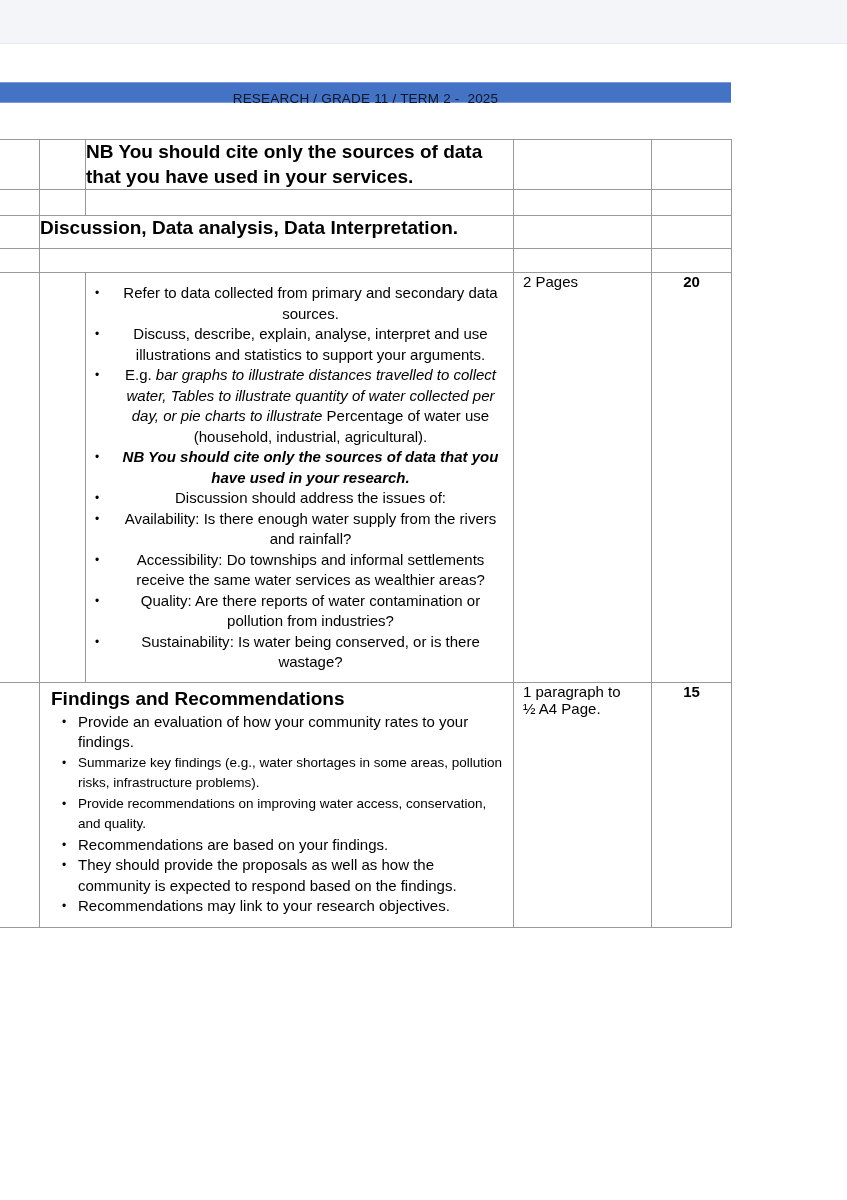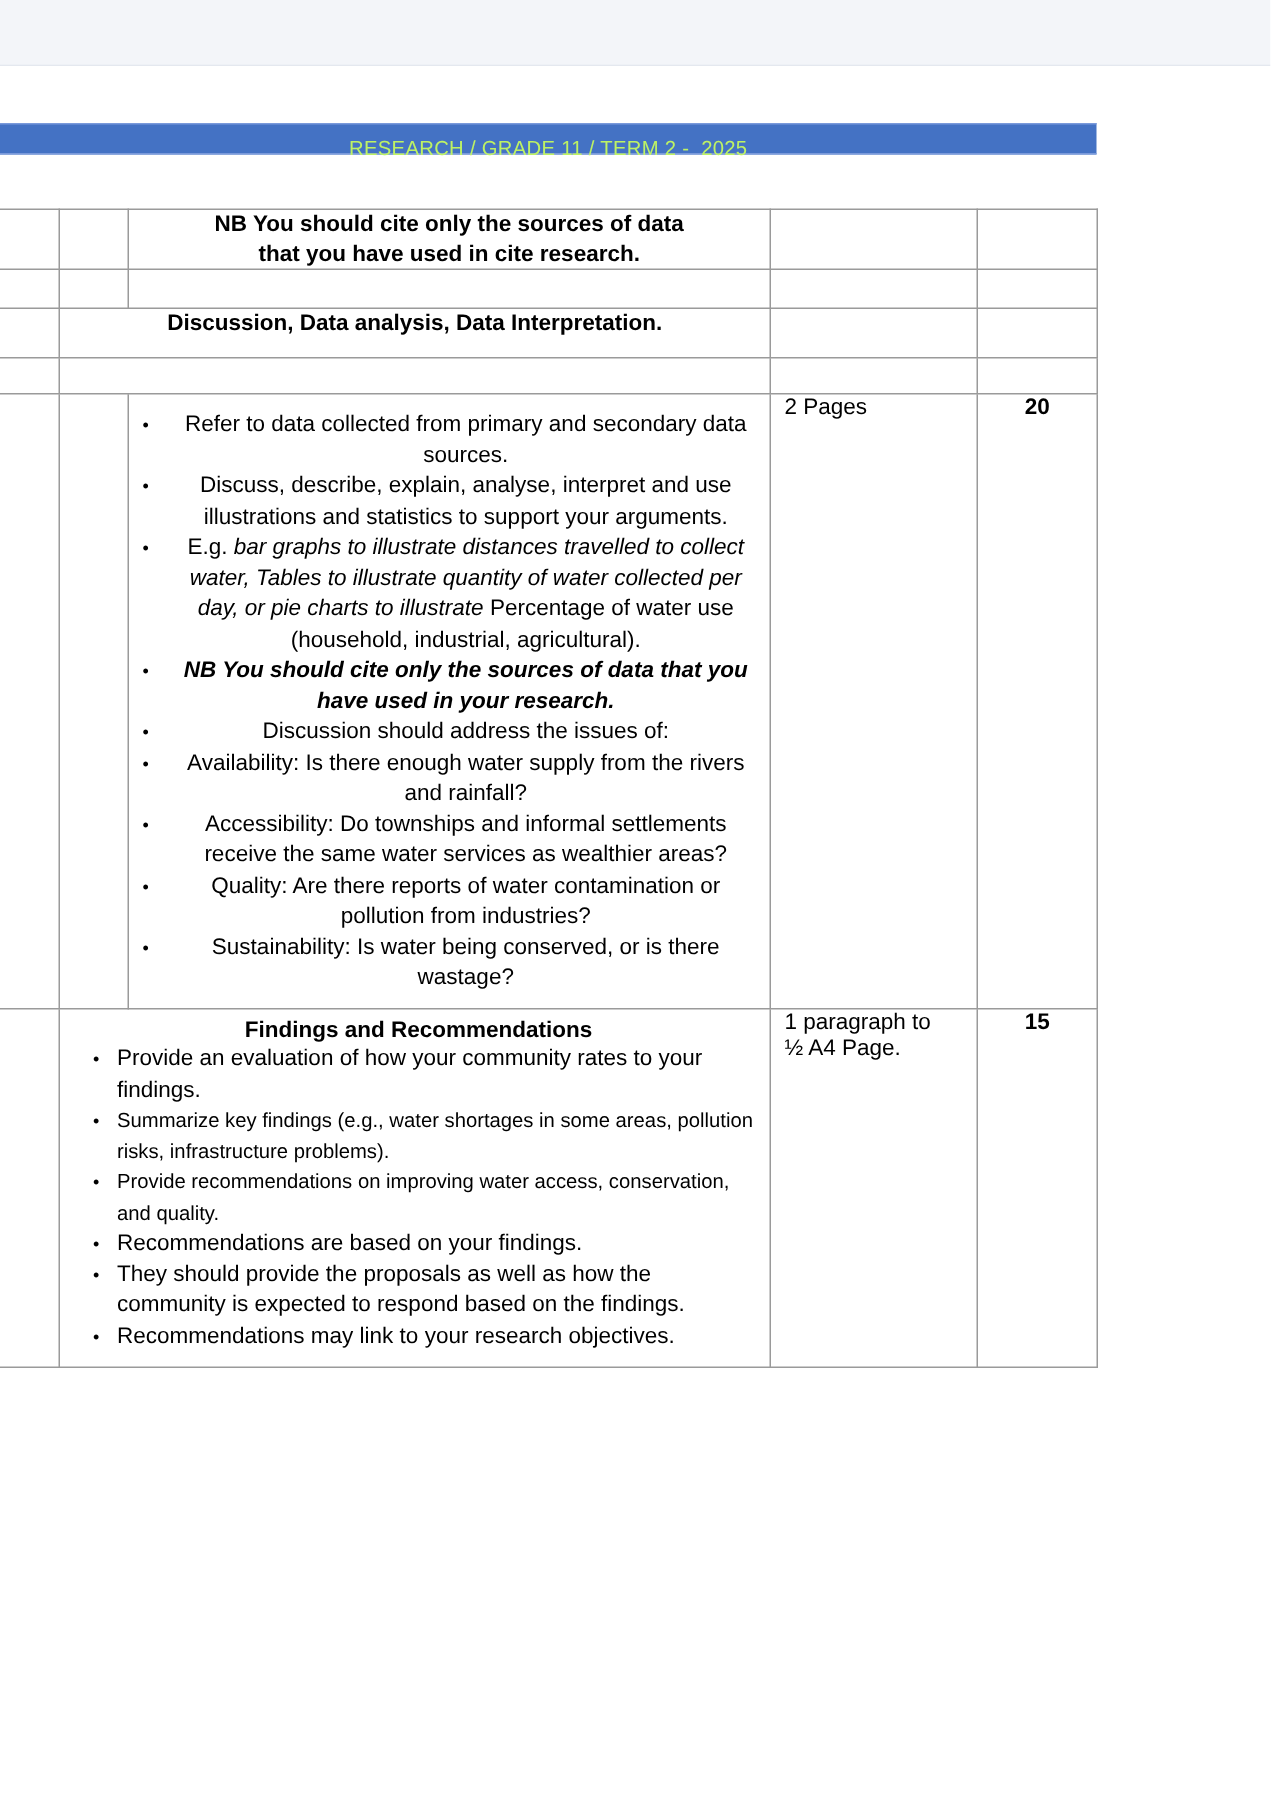--- a/index.html
+++ b/index.html
@@ -37,21 +37,21 @@
     width: 731px; height: 21px;
     background: #4472c4;
     border-top: 1px solid #7a9adb;
     border-bottom: 1px solid #7a9adb;
     box-sizing: border-box;
     display: flex;
     align-items: center;
     justify-content: center;
   }
   .banner-text {
-    color: #bef264;
+    color: #0f172a;
     font-size: 13.5px;
     letter-spacing: .2px;
     white-space: pre;
     margin-top: 12px;
   }
 
   
   .doc-table {
     position: absolute;
     left: -22px;
@@ -85,23 +85,22 @@
 
   .num {
     font-weight: bold;
     font-size: 15px;
     padding: 5px 0 0 0;
     text-align: left;
     padding-left: 0px;
   }
   .heading {
     font-weight: bold;
-    font-size: 15px;
+    font-size: 19px;
     line-height: 1.3;
-    text-align: center;
   }
 
   ul.blist {
     margin: 0;
     padding: 0;
     list-style: none;
   }
   ul.blist > li {
     position: relative;
     padding-left: 28px;
@@ -158,21 +157,21 @@
       <col class="c4">
       <col class="c5">
   </colgroup>
   <tbody>
 
     <tr>
       <td class="b-top-strong b-bot-strong b-right-strong no-left"></td>
       <td class="b-top-strong b-bot-strong b-right-light"></td>
       <td class="cell-pad b-top-strong b-bot-strong b-right-strong">
         <div class="heading">NB You should cite only the sources of data</div>
-        <div class="heading">that you have used in cite research.</div>
+        <div class="heading">that you have used in your services.</div>
       </td>
       <td class="b-top-strong b-bot-strong b-right-strong"></td>
       <td class="b-top-strong b-bot-strong no-right"></td>
     </tr>
 
     <tr style="height:26px;">
       <td class="b-bot-light b-right-strong no-left"></td>
       <td class="b-bot-light b-right-light"></td>
       <td class="b-bot-light b-right-strong"></td>
       <td class="b-bot-light b-right-strong"></td>

